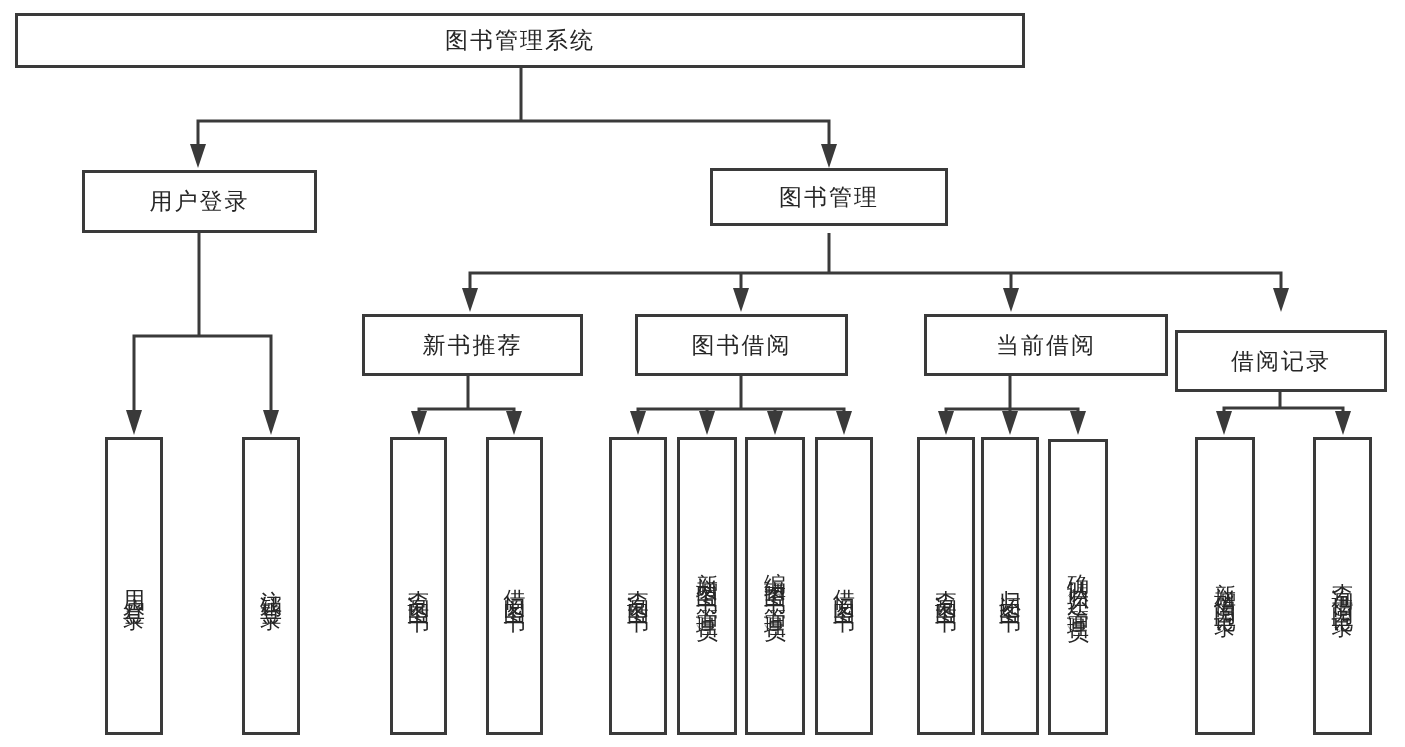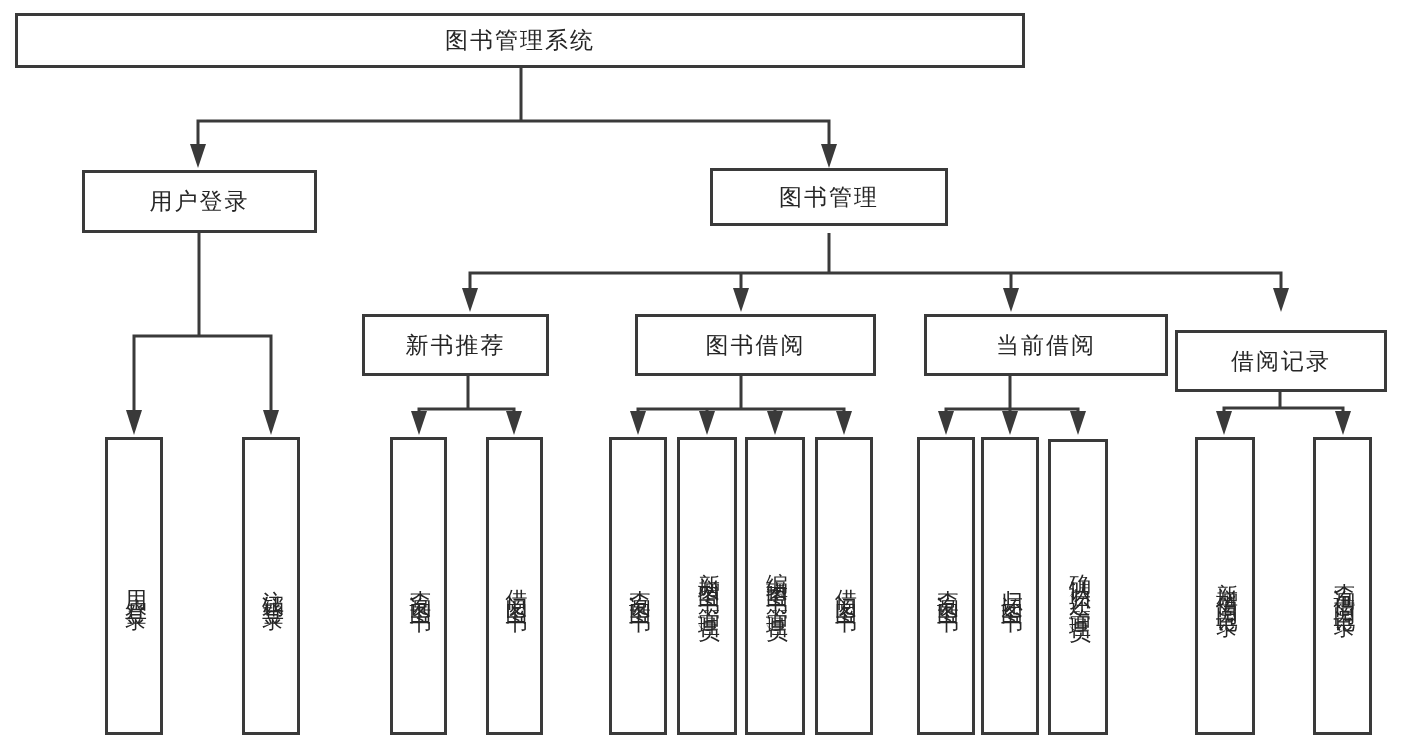--- a/index.html
+++ b/index.html
@@ -7,21 +7,20 @@
     padding: 0;
     background: #ffffff;
     font-family: "Liberation Sans", sans-serif;
   }
   #canvas {
     position: relative;
     width: 1405px;
     height: 747px;
     background: #ffffff;
     overflow: hidden;
-    font-family: Liberation Mono, monospace;
   }
   #wires {
     position: absolute;
     left: 0;
     top: 0;
     z-index: 1;
   }
   .box {
     position: absolute;
     box-sizing: border-box;
@@ -94,22 +93,22 @@
       <path d="M1216 411 H1232 L1224 435 Z"></path>
       <path d="M1335 411 H1351 L1343 435 Z"></path>
     </g>
   </svg>
 
   <div class="box h" style="left:15px; top:13px; width:1010px; height:55px;">图书管理系统</div>
 
   <div class="box h" style="left:82px; top:170px; width:235px; height:63px;">用户登录</div>
   <div class="box h" style="left:710px; top:168px; width:238px; height:58px;">图书管理</div>
 
-  <div class="box h" style="left:362px; top:314px; width:187px; height:62px;">新书推荐</div>
-  <div class="box h" style="left:635px; top:314px; width:241px; height:62px;">图书借阅</div>
+  <div class="box h" style="left:362px; top:314px; width:221px; height:62px;">新书推荐</div>
+  <div class="box h" style="left:635px; top:314px; width:213px; height:62px;">图书借阅</div>
   <div class="box h" style="left:916px; top:314px; width:244px; height:62px;margin-left:8px;">当前借阅</div>
   <div class="box h" style="left:1175px; top:314px; width:212px; height:62px;margin-top:16px;">借阅记录</div>
 
   <div class="box v" style="left:105px; top:437px; width:58px; height:298px;">
     <span>用户登录</span>
   </div>
   <div class="box v" style="left:242px; top:437px; width:58px; height:298px;">
     <span>注销登录</span>
   </div>
 

